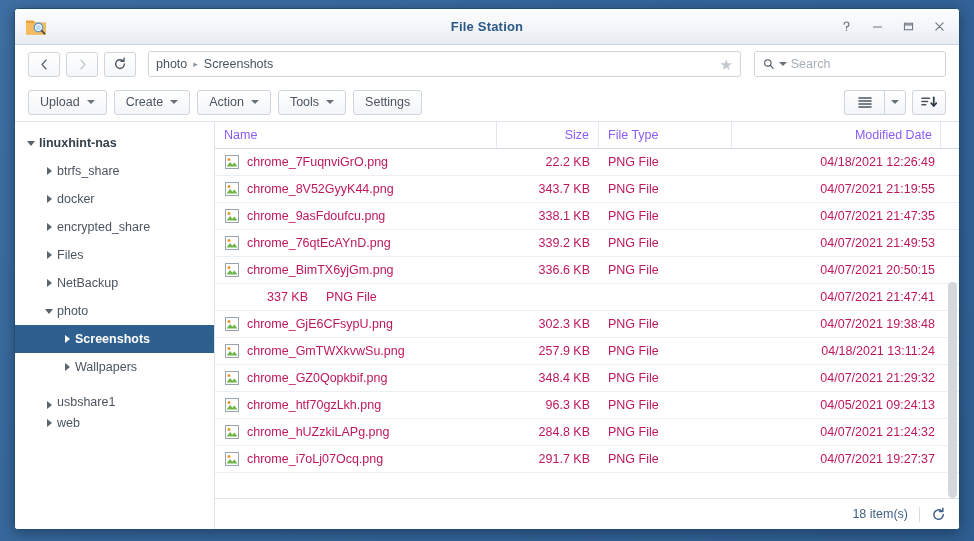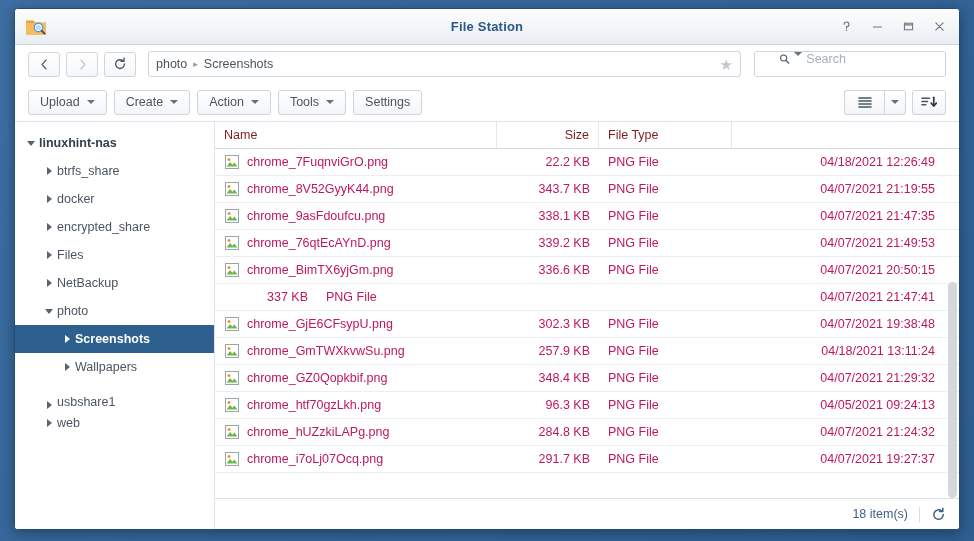--- a/index.html
+++ b/index.html
@@ -106,22 +106,22 @@
   }
   #star { margin-left: auto; font-size: 15px; color: #c3c9cf; cursor: pointer; line-height: 1; }
   #searchbox {
     width: 192px;
     height: 26px;
     margin-left: 7px;
     border: 1px solid #cfd5dc;
     border-radius: 3px;
     background: #fff;
     display: flex;
-    align-items: flex-start;
-    padding: 0 24px;
+    align-items: center;
+    padding: 0 8px;
     gap: 4px;
   }
   #search-input {
     border: none; outline: none;
     font-family: inherit;
     font-size: 12.5px;
     color: #4b5560;
     background: transparent;
     width: 100%;
   }
@@ -227,21 +227,21 @@
     background: #fff;
   }
   #thead {
     height: 27px;
     flex: none;
     display: flex;
     align-items: stretch;
     border-bottom: 1px solid #d3dae1;
     background: #fff;
     font-size: 12.5px;
-    color: #7f1d1d;
+    color: #8b5cf6;
   }
   .th {
     display: flex;
     align-items: center;
     padding: 0 9px;
     border-right: 1px solid #e2e7ec;
     cursor: pointer;
     white-space: nowrap;
     overflow: hidden;
   }
@@ -493,20 +493,23 @@
       <div id="thead">
         <div class="th name">
           <span>Name</span>
         </div>
         <div class="th size">
           <span>Size</span>
         </div>
         <div class="th type">
           <span>File Type</span>
         </div>
+        <div class="th date">
+          <span>Modified Date</span>
+        </div>
         <div class="th menu">
           <svg width="4" height="14" viewBox="0 0 4 14">
             <circle cx="2" cy="3" r="1.1" fill="#51647d"></circle>
             <circle cx="2" cy="7" r="1.1" fill="#51647d"></circle>
             <circle cx="2" cy="11" r="1.1" fill="#51647d"></circle>
           </svg>
         </div>
       </div>
 
       <div id="rows-wrap">

